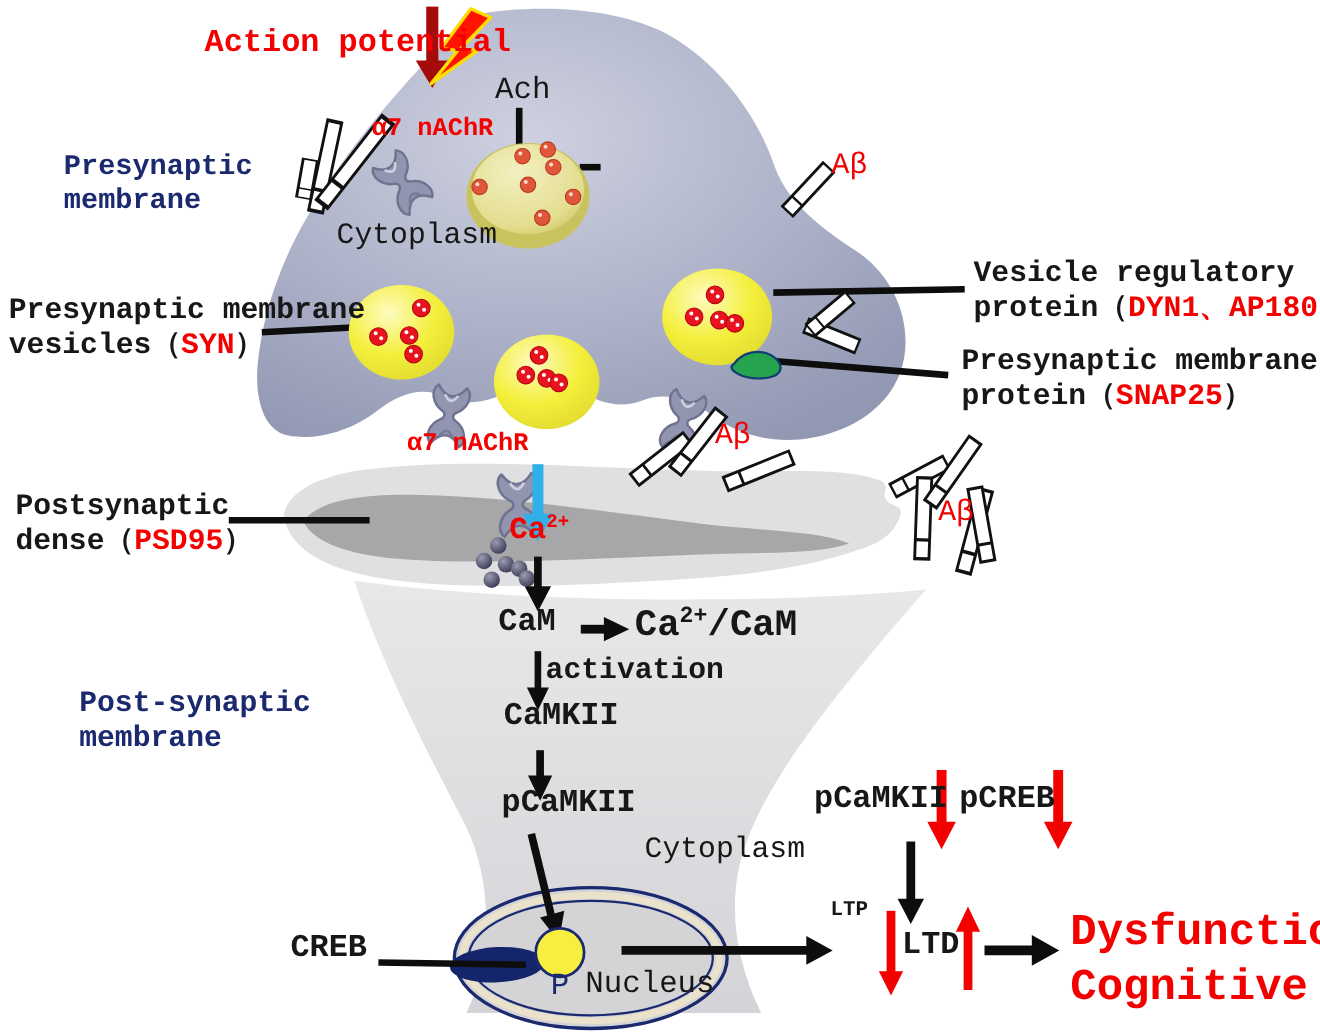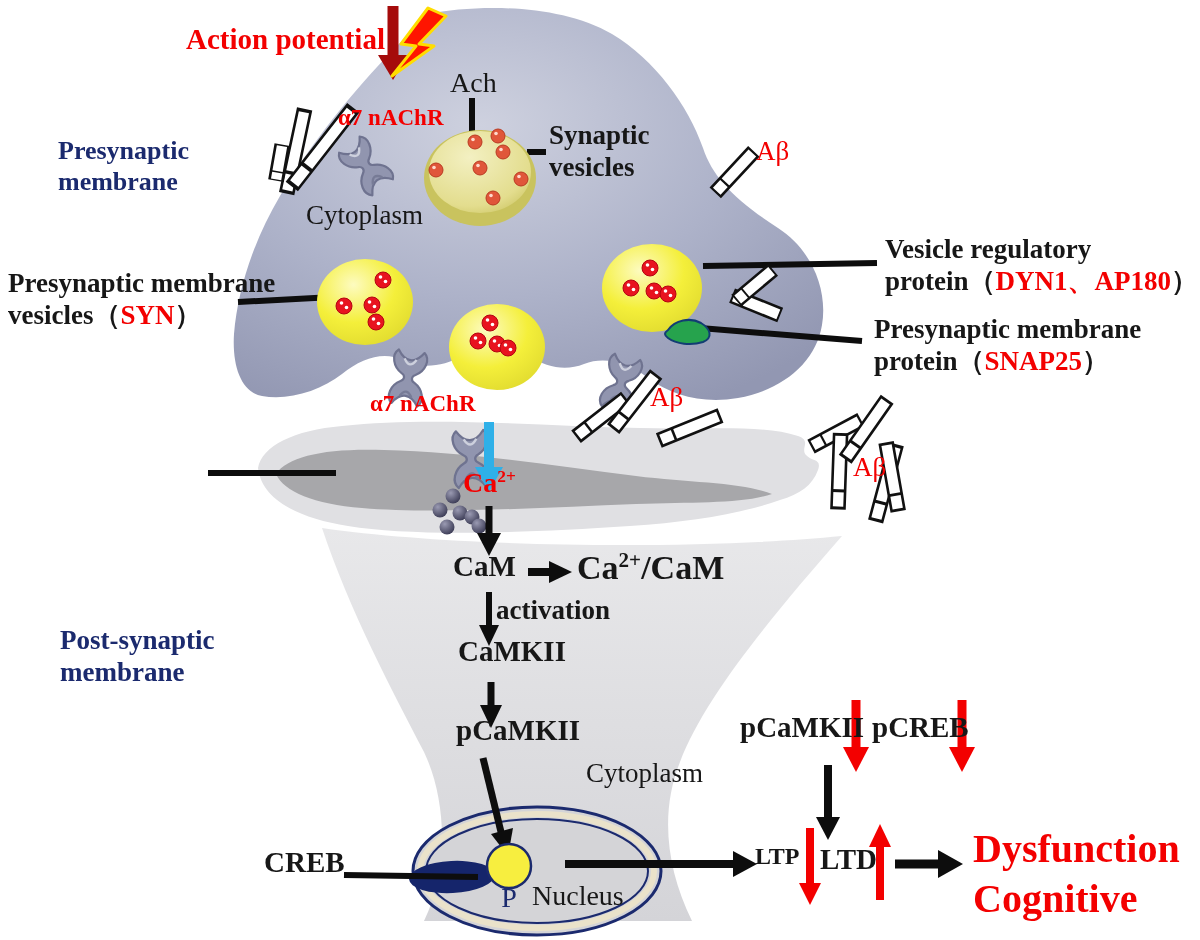--- a/index.html
+++ b/index.html
@@ -1,17 +1,17 @@
 <!DOCTYPE html>
 <html style="--red: #f30000; --navy: #1b2a6e; --black: #171717; --dark_red_arrow: #a50b0b; --cyan_arrow: #2fb0e8; --presynaptic_fill: #a9aec7; --postsynaptic_fill: #dcdcdf; --psd_band_fill: #a7a7aa; --vesicle_yellow: #f4ef3a; --snap25_green: #26a34d; --p_badge_yellow: #f7ee3f; --nucleus_ring_cream: #eae2ca;"><head>
 <meta charset="utf-8">
 <style>
   html,body{margin:0;padding:0;background:#ffffff;}
   #stage{position:relative;width:1200px;height:940px;background:#ffffff;overflow:hidden;
-         font-family:Liberation Serif, serif;}
+         font-family:Liberation Mono, monospace;}
   #art{position:absolute;left:0;top:0;}
   .lbl{position:absolute;line-height:1.18;white-space:nowrap;color:var(--black);}
   .b{font-weight:bold;}
   .navy{color:var(--navy);margin-top:32px;}
   .red{color:var(--red);}
   sup{font-size:62%;vertical-align:super;font-weight:inherit;}
 </style>
 </head>
 <body>
 
@@ -233,24 +233,20 @@
 
 <div class="lbl navy b" style="left:58px;top:104px;font-size:26px">
   <div>Presynaptic</div>
   <div>membrane</div>
 </div>
 
 <div class="lbl red b" style="left:338px;top:104px;font-size:23px">α7 nAChR</div>
 
 <div class="lbl" style="left:450px;top:66px;font-size:28px">Ach</div>
 
-<div class="lbl b" style="left:549px;top:120px;font-size:27px">
-  <div>Synaptic</div>
-  <div>vesicles</div>
-</div>
 
 <div class="lbl red" style="left:756px;top:136px;font-size:27px">Aβ</div>
 
 <div class="lbl" style="left:306px;top:200px;font-size:27px">Cytoplasm</div>
 
 <div class="lbl b" style="left:8px;top:268px;font-size:27px">
   <div>Presynaptic membrane</div>
   <div><span>vesicles（</span><span class="red">SYN</span><span>）</span></div>
 </div>
 
@@ -262,53 +258,57 @@
 <div class="lbl b" style="left:874px;top:314px;font-size:27px">
   <div>Presynaptic membrane</div>
   <div><span>protein（</span><span class="red">SNAP25</span><span>）</span></div>
 </div>
 
 <div class="lbl red b" style="left:370px;top:390px;font-size:23px">α7 nAChR</div>
 
 <div class="lbl red" style="left:650px;top:382px;font-size:27px">Aβ</div>
 
 
+<div class="lbl b" style="left:14px;top:446px;font-size:27px">
+  <div>Postsynaptic</div>
+  <div><span>dense（</span><span class="red">PSD95</span><span>）</span></div>
+</div>
 
 <div class="lbl red" style="left:853px;top:452px;font-size:27px">Aβ</div>
 
 <div class="lbl red b" style="left:463px;top:466px;font-size:28px"><span>Ca</span><sup>2+</sup></div>
 
 <div class="lbl b" style="left:453px;top:549px;font-size:29px">CaM</div>
 
 <div class="lbl b" style="left:577px;top:548px;font-size:34px"><span>Ca</span><sup>2+</sup><span>/CaM</span></div>
 
 <div class="lbl b" style="left:496px;top:595px;font-size:27px">activation</div>
 
 <div class="lbl b" style="left:458px;top:634px;font-size:29px">CaMKII</div>
 
 <div class="lbl b" style="left:456px;top:713px;font-size:29px">pCaMKII</div>
 
-<div class="lbl navy b" style="left:60px;top:593px;font-size:27px">
+<div class="lbl navy b" style="left:72px;top:593px;font-size:27px">
   <div>Post-synaptic</div>
   <div>membrane</div>
 </div>
 
 <div class="lbl" style="left:586px;top:758px;font-size:27px">Cytoplasm</div>
 
 <div class="lbl b" style="left:264px;top:845px;font-size:29px">CREB</div>
 
 <div class="lbl navy" style="left:498px;top:849px;font-size:28px;width:22px;text-align:center">P</div>
 
 <div class="lbl" style="left:532px;top:879px;font-size:28px">Nucleus</div>
 
 <div class="lbl b" style="left:740px;top:710px;font-size:29px">pCaMKII</div>
 
 <div class="lbl b" style="left:872px;top:710px;font-size:29px">pCREB</div>
 
-<div class="lbl b" style="left:755px;top:842px;font-size:24px">LTP</div>
+<div class="lbl b" style="left:755px;top:816px;font-size:19px">LTP</div>
 
 <div class="lbl b" style="left:820px;top:842px;font-size:29px">LTD</div>
 
 <div class="lbl red b" style="left:973px;top:824px;font-size:40px;line-height:1.25">
   <div>Dysfunction</div>
   <div>Cognitive</div>
 </div>
 
 </div>
 

